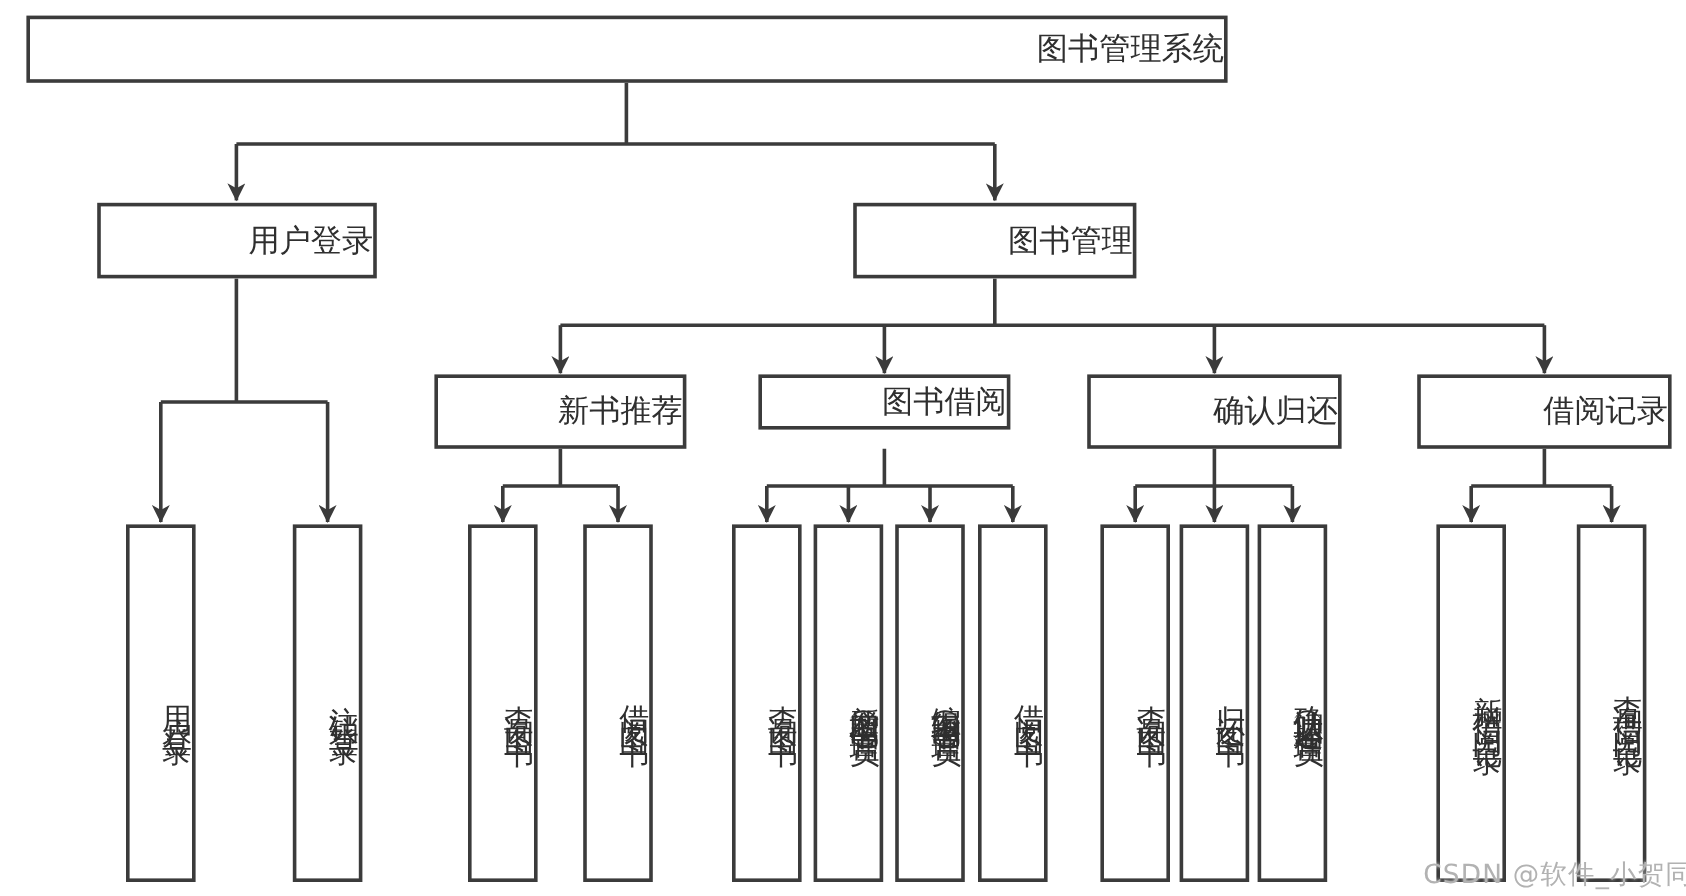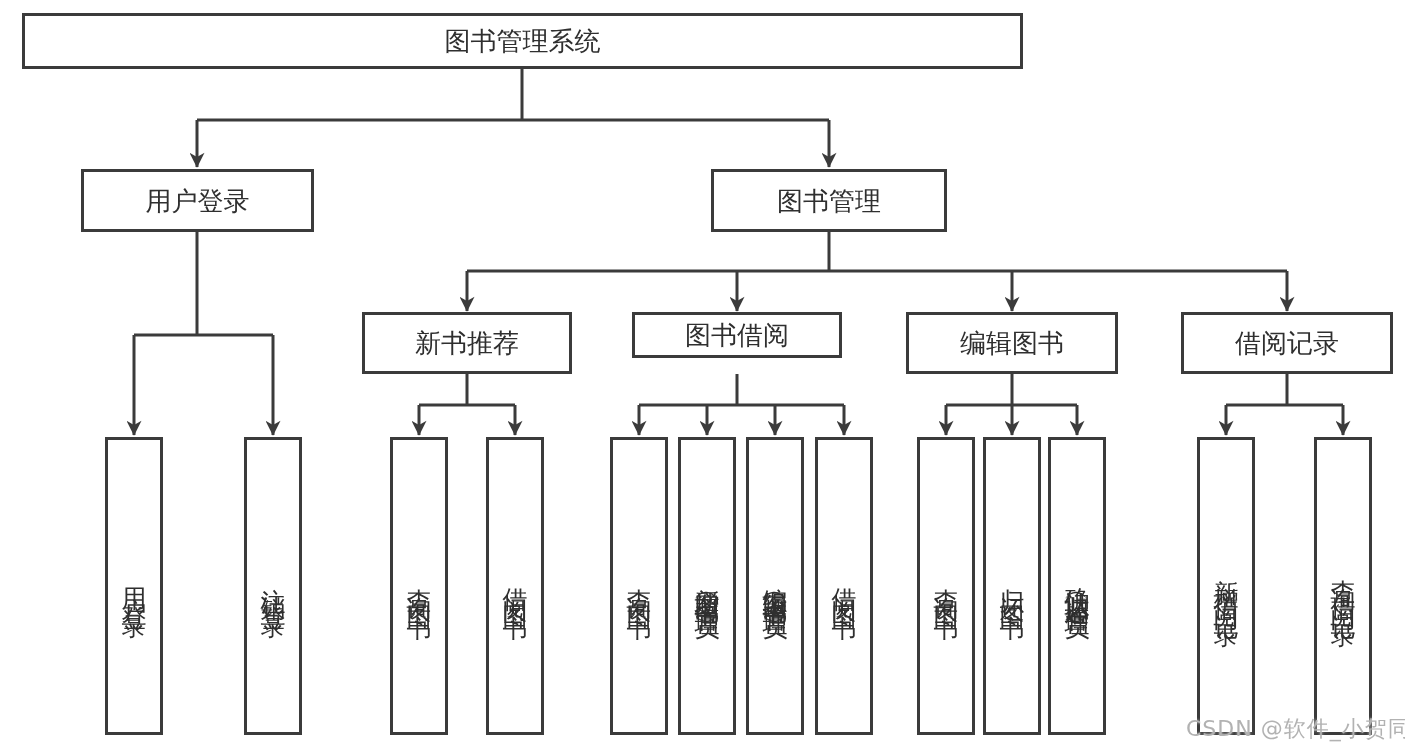--- a/index.html
+++ b/index.html
@@ -17,21 +17,21 @@
     width: 1405px; height: 747px;
   }
   .box {
     position: absolute;
     box-sizing: border-box;
     background: #ffffff;
     border: 3px solid #3b3b3b;
     color: #2f2f2f;
     display: flex;
     align-items: center;
-    justify-content: center;
+    justify-content: flex-end;
     font-size: 26px;
     line-height: 1;
     white-space: nowrap;
   }
   .leaf {
     top: 437px;
     width: 58px;
     height: 298px;
     font-size: 25px;
   }
@@ -114,21 +114,21 @@
     <span>新书推荐</span>
   </div>
 
   <div class="box" style="left:711px; top:169px; width:236px; height:63px;">
     <span>图书管理</span>
   </div>
   <div class="box" style="left:632px; top:312px; width:210px; height:46px;">
     <span>图书借阅</span>
   </div>
   <div class="box" style="left:906px; top:312px; width:212px; height:62px;">
-    <span>编辑图书</span>
+    <span>确认归还</span>
   </div>
   <div class="box" style="left:1181px; top:312px; width:212px; height:62px;">
     <span>借阅记录</span>
   </div>
 
   <div class="box leaf" style="left:105px;">
     <span class="vtext">用户登录</span>
   </div>
   <div class="box leaf" style="left:244px;">
     <span class="vtext">注销登录</span>

